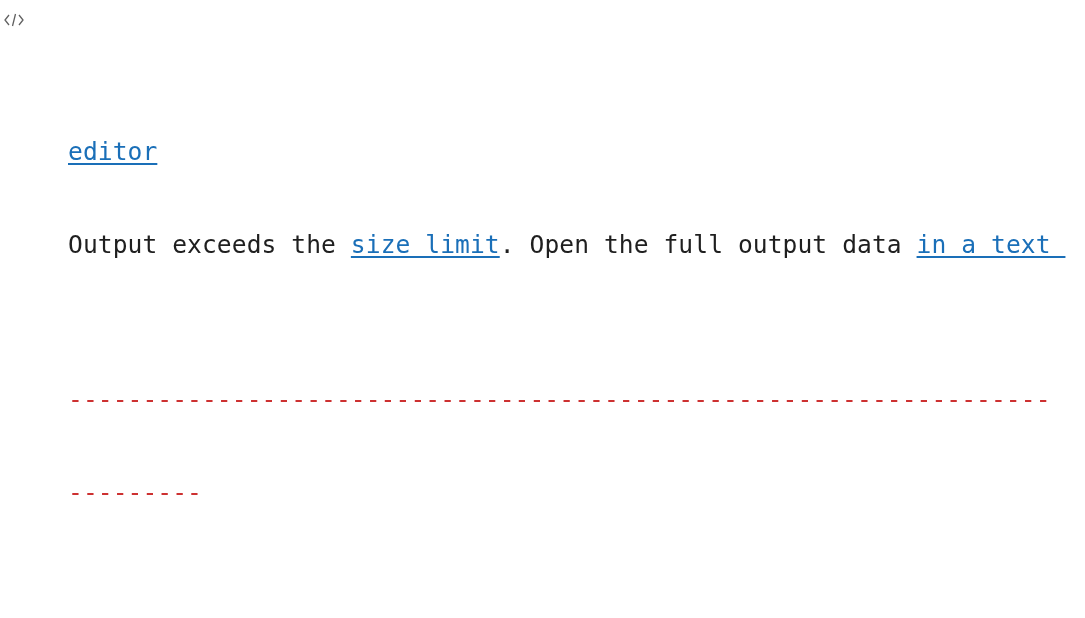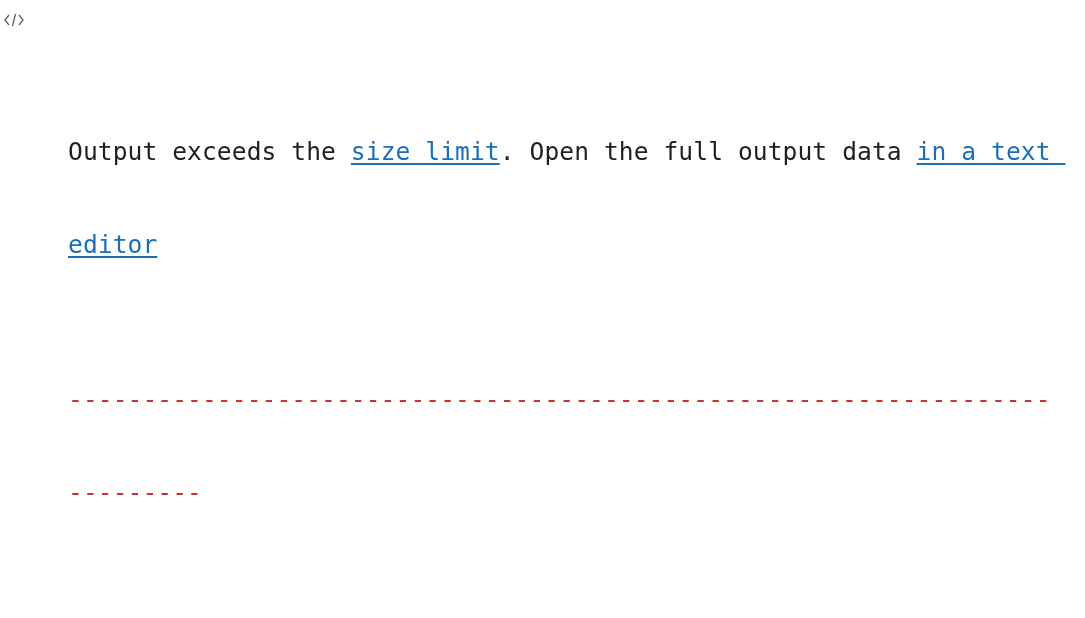--- a/index.html
+++ b/index.html
@@ -56,22 +56,22 @@
     <svg width="22" height="18" viewBox="0 0 22 18">
       <polyline points="6,4 2,9 6,14" fill="none" stroke="#616161" stroke-width="1.3"></polyline>
       <line x1="12.5" y1="3" x2="9.5" y2="15" stroke="#616161" stroke-width="1.3"></line>
       <polyline points="16,4 20,9 16,14" fill="none" stroke="#616161" stroke-width="1.3"></polyline>
     </svg>
   </div>
 
   <div class="output-body">
 
     
+    <span class="line"><a class="link">editor</a></span>
     <span class="line"><span class="dark">Output exceeds the </span><a class="link">size limit</a><span class="dark">. Open the full output data </span><a class="link">in a text </a></span>
-    <span class="line"><a class="link">editor</a></span>
 
     
     <span class="line red">------------------------------------------------------------------</span>
     <span class="line red">---------</span>
 
     
     
     
 
     

